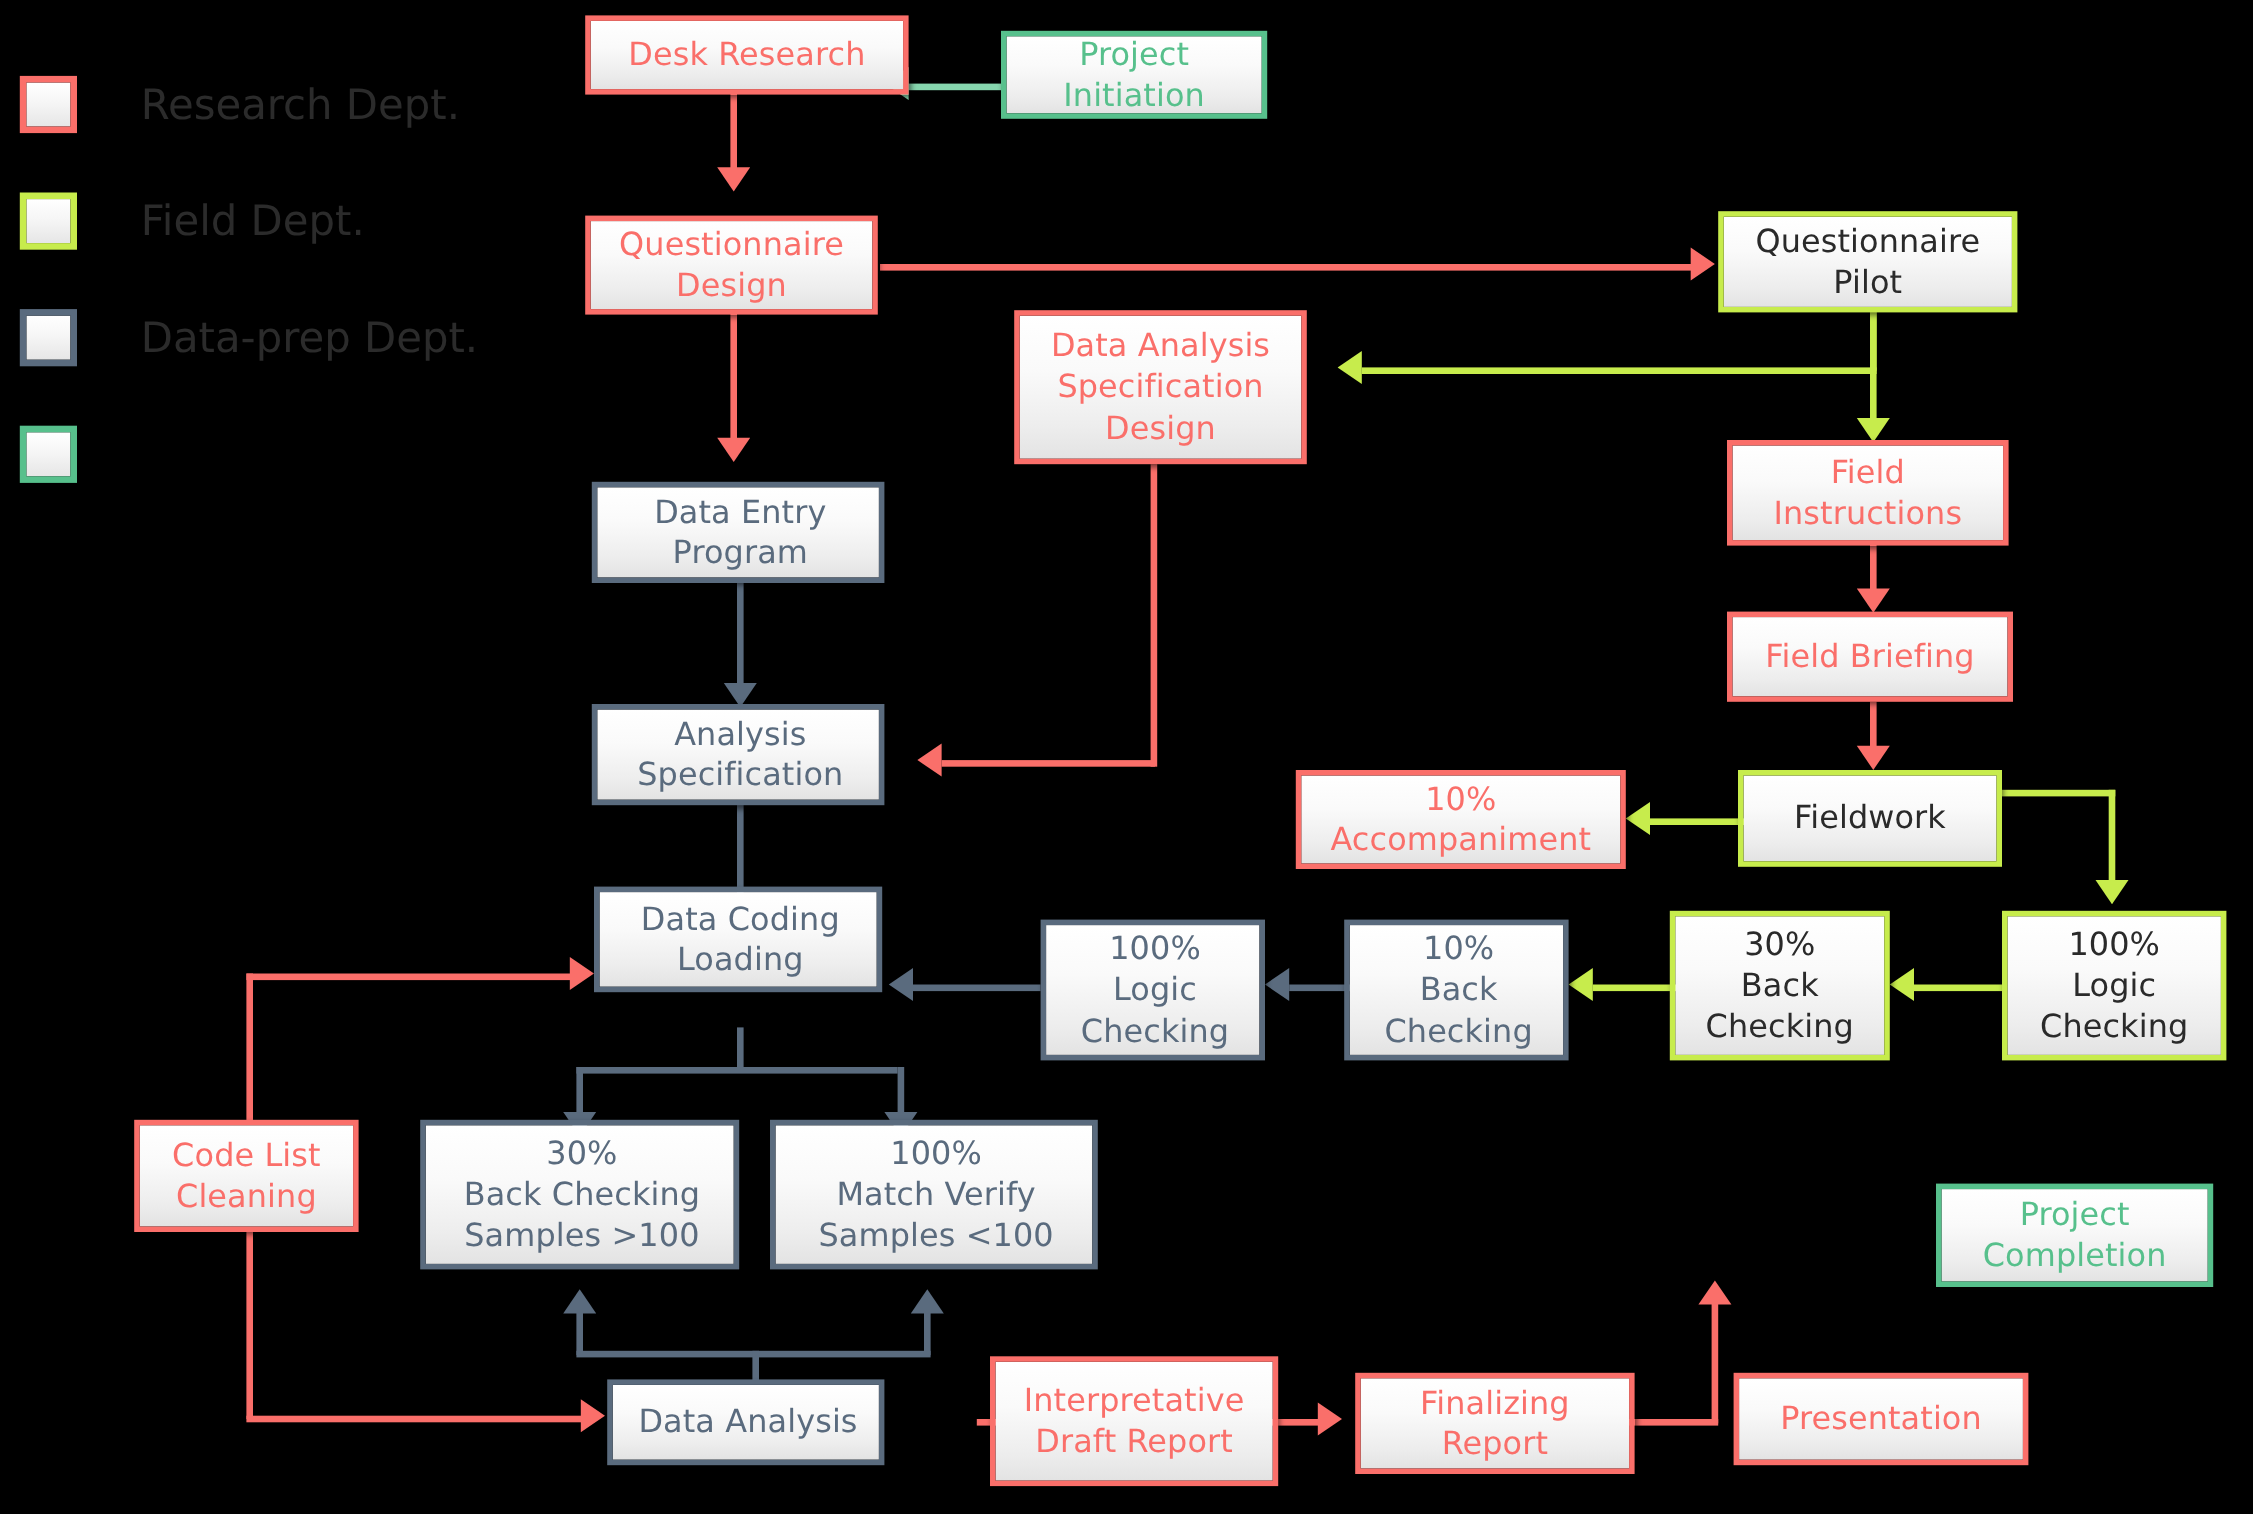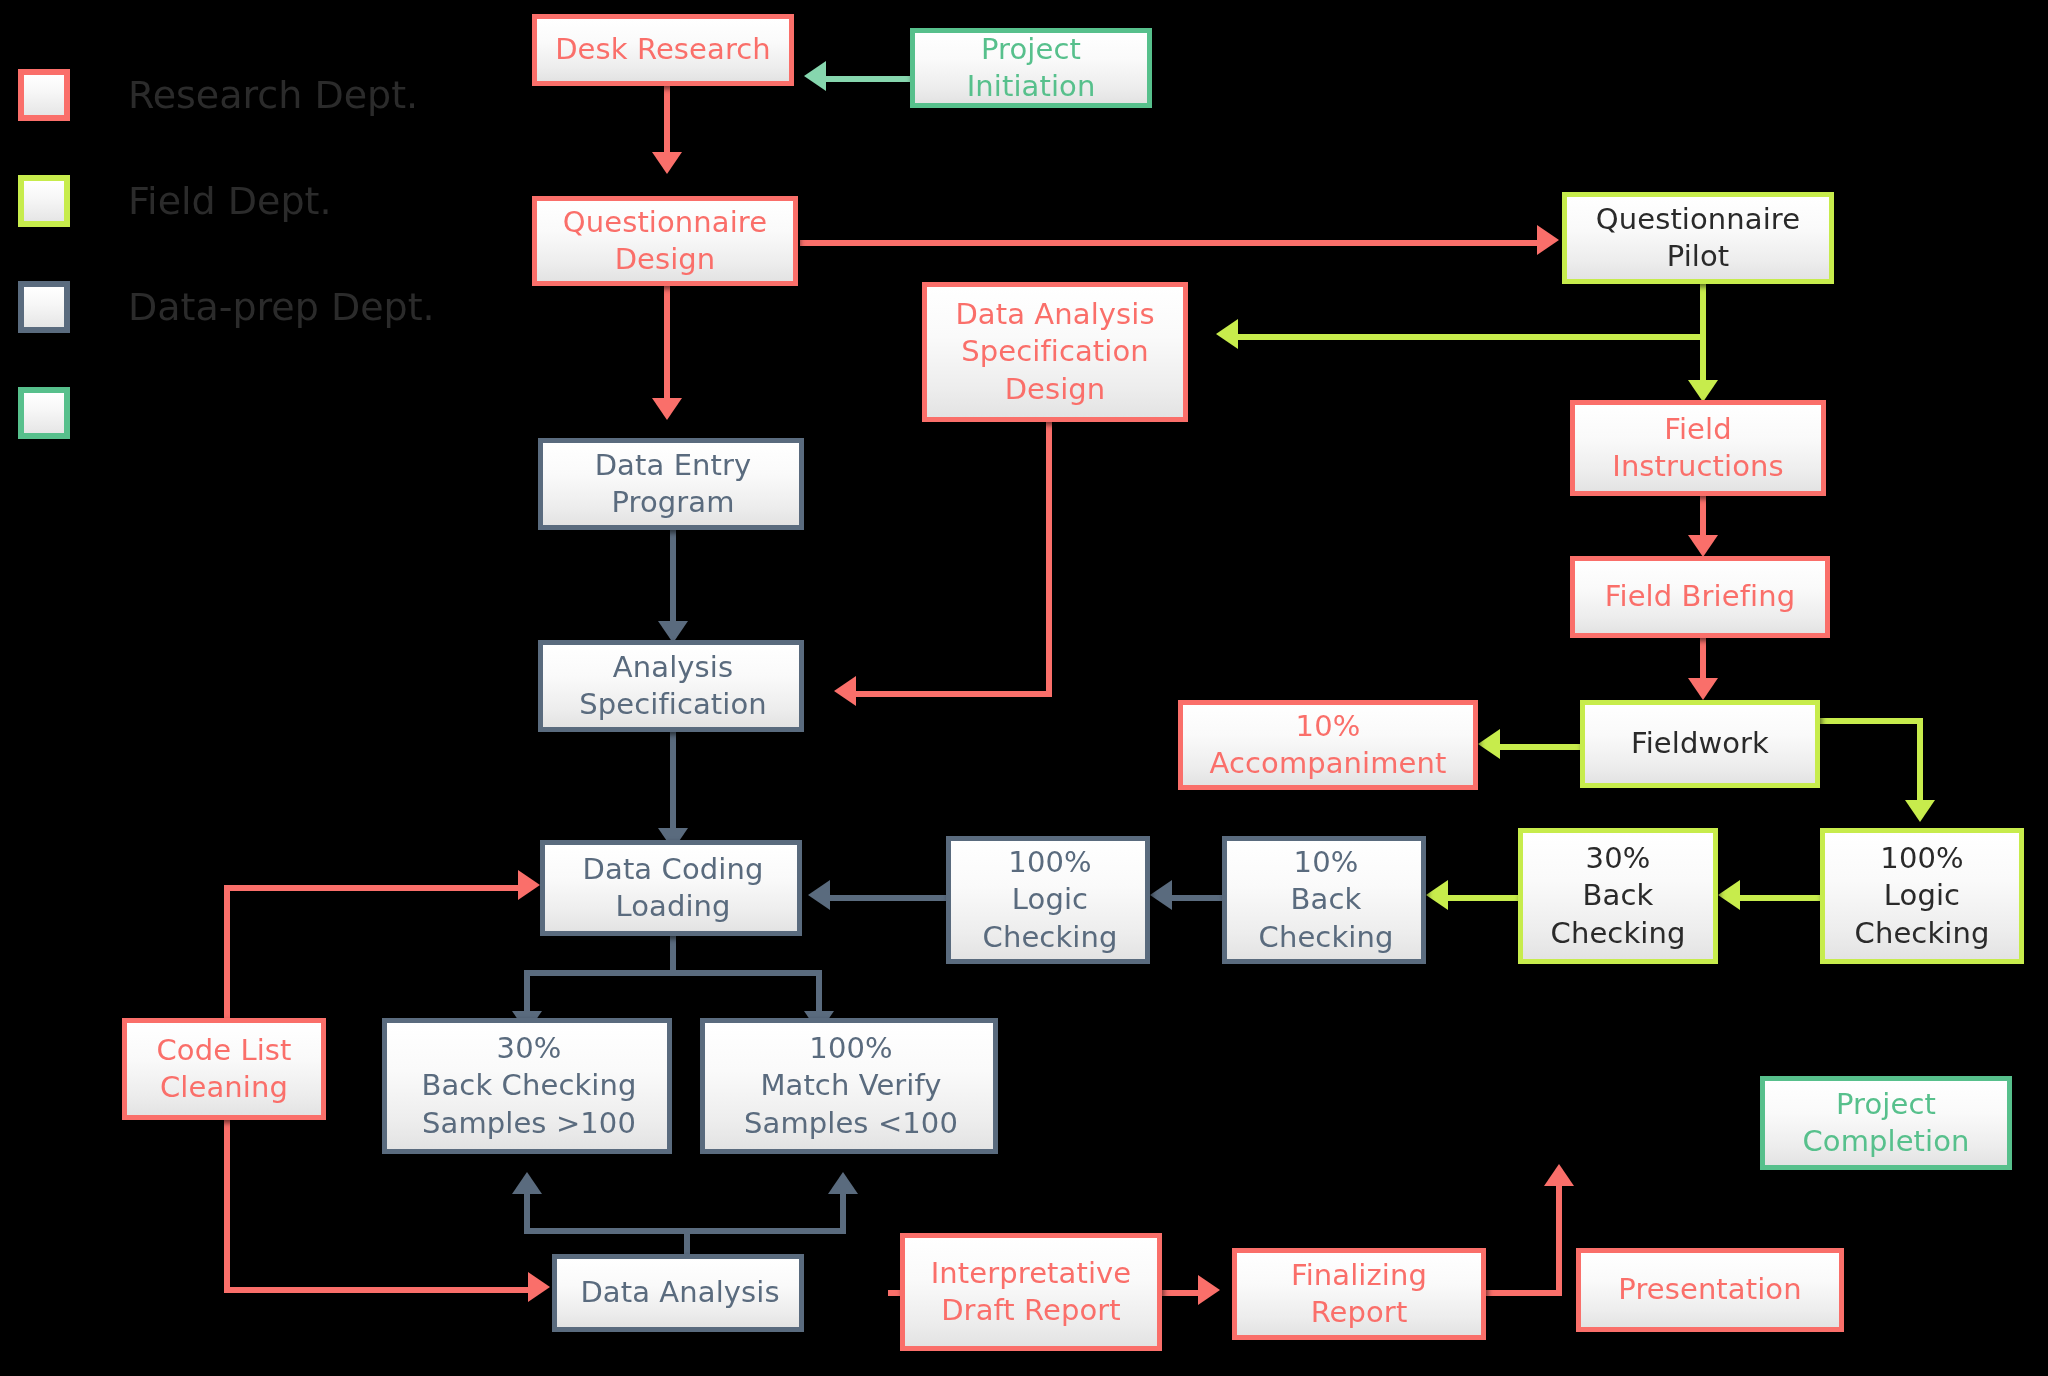--- a/index.html
+++ b/index.html
@@ -179,21 +179,21 @@
   <div class="seg h c-red" style="left:888px;top:1290px;width:56px;"></div>
   <div class="head right h-red" style="left:938px;top:1275px;"></div>
 
   <div class="seg h c-red" style="left:1146px;top:1290px;width:58px;"></div>
   <div class="head right h-red" style="left:1198px;top:1275px;"></div>
 
   <div class="seg h c-red" style="left:1406px;top:1290px;width:156px;"></div>
   <div class="seg v c-red" style="left:1556px;top:1182px;height:112px;"></div>
   <div class="head up h-red" style="left:1544px;top:1164px;"></div>
 
-  <div class="node research" style="left:532px;top:14px;width:262px;height:72px;">
+  <div class="node research" style="left:532px;top:14px;width:294px;height:72px;">
     <span>Desk Research</span>
   </div>
 
   <div class="node startend" style="left:910px;top:28px;width:242px;height:80px;">
     <span>Project<br>Initiation</span>
   </div>
 
   <div class="node research" style="left:532px;top:196px;width:266px;height:90px;">
     <span>Questionnaire<br>Design</span>
   </div>
@@ -223,21 +223,21 @@
   </div>
 
   <div class="node research" style="left:1178px;top:700px;width:300px;height:90px;">
     <span>10%<br>Accompaniment</span>
   </div>
 
   <div class="node field" style="left:1580px;top:700px;width:240px;height:88px;">
     <span>Fieldwork</span>
   </div>
 
-  <div class="node dataprep" style="left:540px;top:840px;width:262px;height:96px;justify-content:flex-end;">
+  <div class="node dataprep" style="left:540px;top:806px;width:262px;height:96px;justify-content:flex-end;">
     <span>Data Coding<br>Loading</span>
   </div>
 
   <div class="node dataprep" style="left:946px;top:836px;width:204px;height:128px;">
     <span>100%<br>Logic<br>Checking</span>
   </div>
 
   <div class="node dataprep" style="left:1222px;top:836px;width:204px;height:128px;">
     <span>10%<br>Back<br>Checking</span>
   </div>

